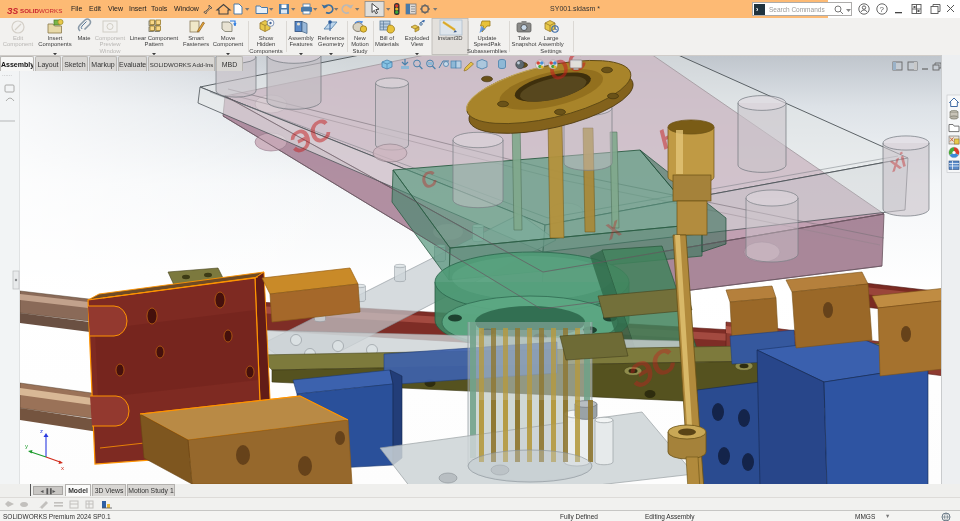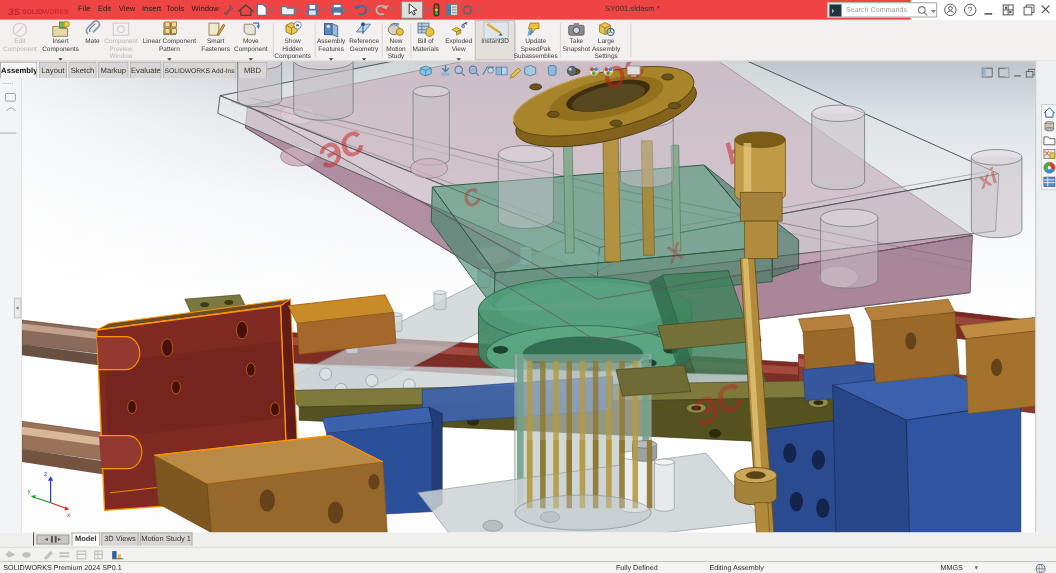--- a/index.html
+++ b/index.html
@@ -1,19 +1,19 @@
 <!DOCTYPE html>
 <html><head>
 <meta charset="utf-8">
 <style>
 html,body{margin:0;padding:0;width:960px;height:521px;overflow:hidden;
  font-family:"Liberation Sans",sans-serif;background:#fff;}
 *{box-sizing:border-box;}
 .abs{position:absolute;}
-#titlebar{left:0;top:0;width:828px;height:18px;background:#ef4444;}
+#titlebar{left:0;top:0;width:828px;height:18px;background:#fdba74;}
 #ribbon{left:0;top:18px;width:960px;height:38px;background:#f2f1ef;border-bottom:1px solid #cfccc9;}
 #tabrow{left:0;top:55px;width:243px;height:16px;}
 .ct{position:absolute;top:1px;height:15px;white-space:nowrap;overflow:hidden;background:#d9d7d4;border:1px solid #b9b6b2;
  border-bottom:none;font-size:7px;color:#333;text-align:center;line-height:15px;border-radius:2px 2px 0 0;}
 .ct.act{background:#f6f6f5;font-weight:bold;color:#111;}
 #menus{position:absolute;top:0;left:0;height:18px;font-size:7px;color:#222;}
 .menu{position:absolute;top:5px;}
 #leftstrip{left:0;top:71px;width:20px;height:413px;background:#f2f4f5;border-right:1px solid #e0e2e3;}
 #rightstrip{left:941px;top:55px;width:19px;height:429px;background:#edeff1;border-left:1px solid #c9cbcd;}
 #bottabs{left:0;top:484px;width:960px;height:13px;background:#efefed;}

